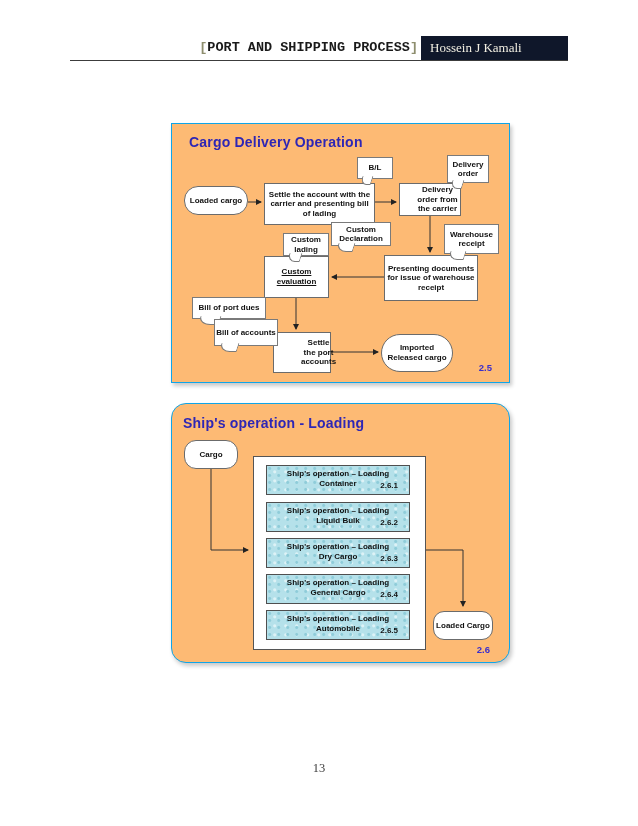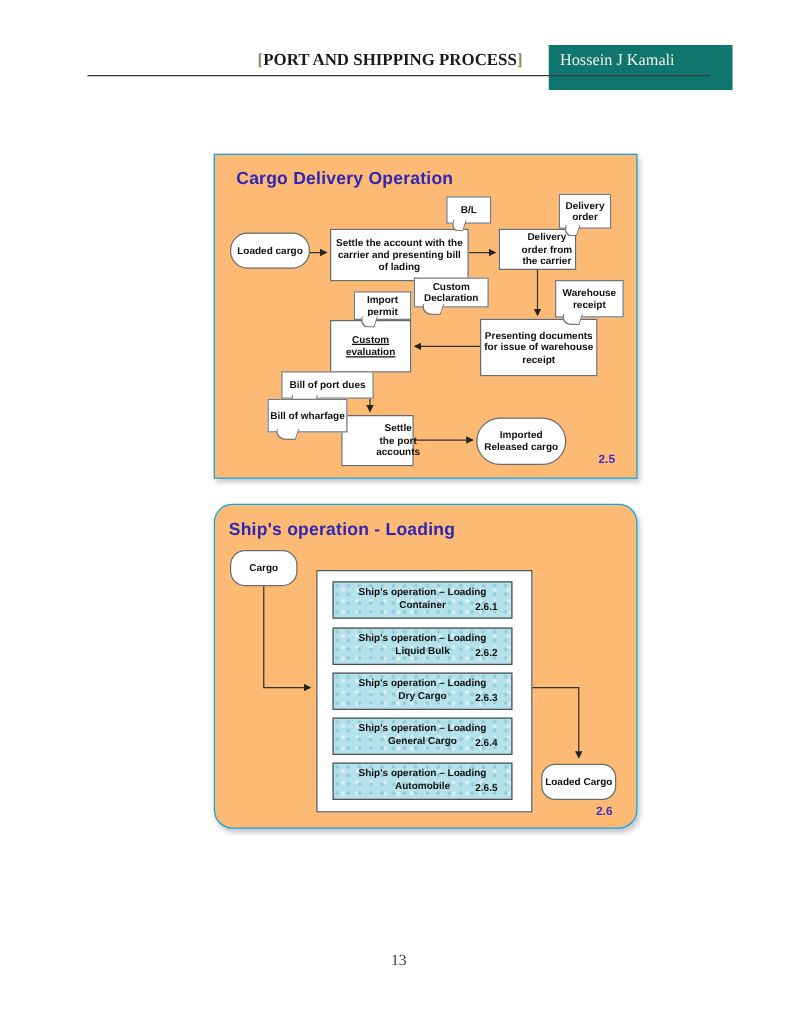--- a/index.html
+++ b/index.html
@@ -1,23 +1,23 @@
 <!DOCTYPE html>
 <html><head>
 <meta charset="utf-8">
 <style>
   html,body{margin:0;padding:0;}
   body{width:638px;height:826px;background:#ffffff;font-family:"Liberation Sans",sans-serif;position:relative;overflow:hidden;}
   .page{position:absolute;left:0;top:0;width:638px;height:826px;background:#fff;}
 
   
   .hdr-title{position:absolute;left:150px;top:40px;width:268px;text-align:right;
-    font-family:Liberation Serif, serif;font-weight:bold;font-size:13.5px;color:#1a1a1a;white-space:nowrap;}
+    font-family:Liberation Mono, monospace;font-weight:bold;font-size:13.5px;color:#1a1a1a;white-space:nowrap;}
   .hdr-title .bracket{color:#8e8e6e;font-weight:bold;}
-  .hdr-author{position:absolute;left:439px;top:36px;width:147px;height:36px;background:#0f766e;
+  .hdr-author{position:absolute;left:421px;top:36px;width:147px;height:24px;background:#0f172a;
     color:#f2efe2;font-family:"Liberation Serif",serif;font-size:13px;line-height:24px;padding-left:9px;box-sizing:border-box;}
   .hdr-rule{position:absolute;left:70px;top:60px;width:498px;height:0;border-top:1px solid #3c3c3c;}
 
   
   .slide{position:absolute;width:337px;height:258px;background:#fdba74;border:1px solid #0ea5e9;box-shadow:2px 3px 4px #c9c9c9;}
   #slide1{left:171px;top:123px;}
   #slide2{left:171px;top:403px;border-radius:15px;}
   .slide-title{position:absolute;font-size:14px;font-weight:bold;color:#2e26b5;white-space:nowrap;letter-spacing:.2px;}
   .section-num{position:absolute;font-size:9.5px;font-weight:bold;color:#3a2ecc;}
 
@@ -67,24 +67,24 @@
       <line x1="203" y1="78" x2="224" y2="78" stroke="#333" stroke-width="1" marker-end="url(#ar1)"></line>
       <line x1="258" y1="92" x2="258" y2="128" stroke="#333" stroke-width="1" marker-end="url(#ar1)"></line>
       <line x1="212" y1="153" x2="160" y2="153" stroke="#333" stroke-width="1" marker-end="url(#ar1)"></line>
       <line x1="124" y1="174" x2="124" y2="205" stroke="#333" stroke-width="1" marker-end="url(#ar1)"></line>
       <line x1="159" y1="228" x2="206" y2="228" stroke="#333" stroke-width="1" marker-end="url(#ar1)"></line>
     </svg>
 
     <div class="callout" style="left:185px;top:33px;width:36px;height:22px;">B/L</div>
     <div class="callout" style="left:275px;top:31px;width:42px;height:28px;">Delivery order</div>
     <div class="callout" style="left:159px;top:98px;width:60px;height:24px;">Custom Declaration</div>
-    <div class="callout" style="left:111px;top:109px;width:46px;height:23px;">Import permit</div>
+    <div class="callout" style="left:111px;top:109px;width:46px;height:23px;">Custom lading</div>
     <div class="callout" style="left:272px;top:100px;width:55px;height:30px;">Warehouse receipt</div>
-    <div class="callout" style="left:20px;top:173px;width:74px;height:22px;margin-left:33px;">Bill of port dues</div>
-    <div class="callout" style="left:42px;top:195px;width:64px;height:27px;">Bill of wharfage</div>
+    <div class="callout" style="left:20px;top:173px;width:74px;height:22px;">Bill of port dues</div>
+    <div class="callout" style="left:42px;top:195px;width:64px;height:27px;">Bill of accounts</div>
 
     <div class="stadium" style="left:12px;top:62px;width:64px;height:29px;border-radius:14px;">Loaded cargo</div>
     <div class="box" style="left:92px;top:59px;width:111px;height:42px;">Settle the account with the carrier and presenting bill of lading</div>
     <div class="box" style="left:227px;top:59px;width:62px;height:33px;padding-left:17px;">Delivery order from the carrier</div>
     <div class="box" style="left:92px;top:132px;width:65px;height:42px;text-decoration:underline;">Custom evaluation</div>
     <div class="box" style="left:212px;top:131px;width:94px;height:46px;">Presenting documents for issue of warehouse receipt</div>
     <div class="box" style="left:101px;top:208px;width:58px;height:41px;padding-left:35px;">Settle the port accounts</div>
     <div class="stadium" style="left:209px;top:210px;width:72px;height:38px;border-radius:19px;">Imported Released cargo</div>
 
     <div class="section-num" style="right:17px;top:238px;">2.5</div>

